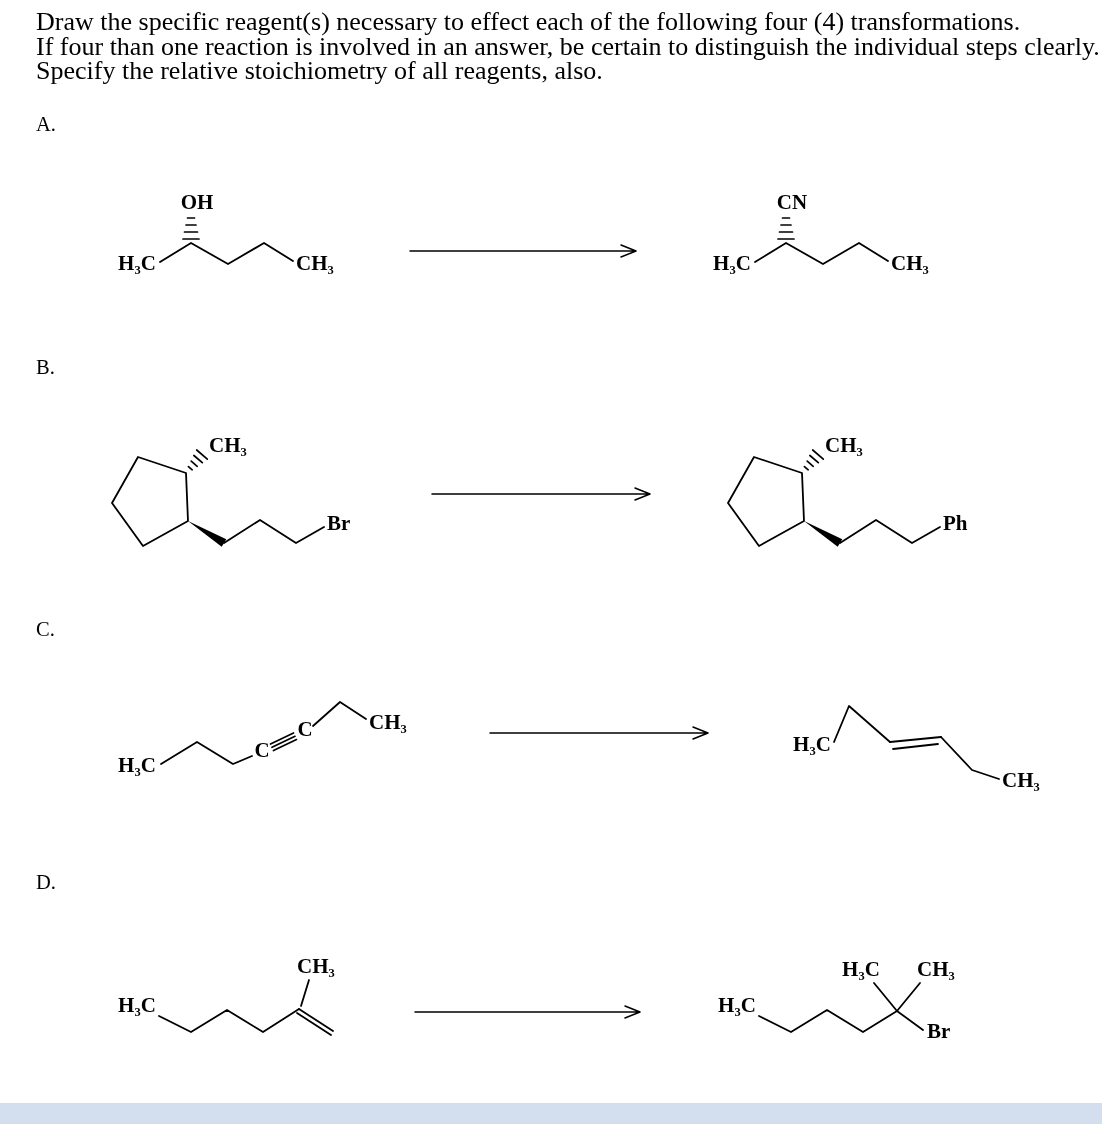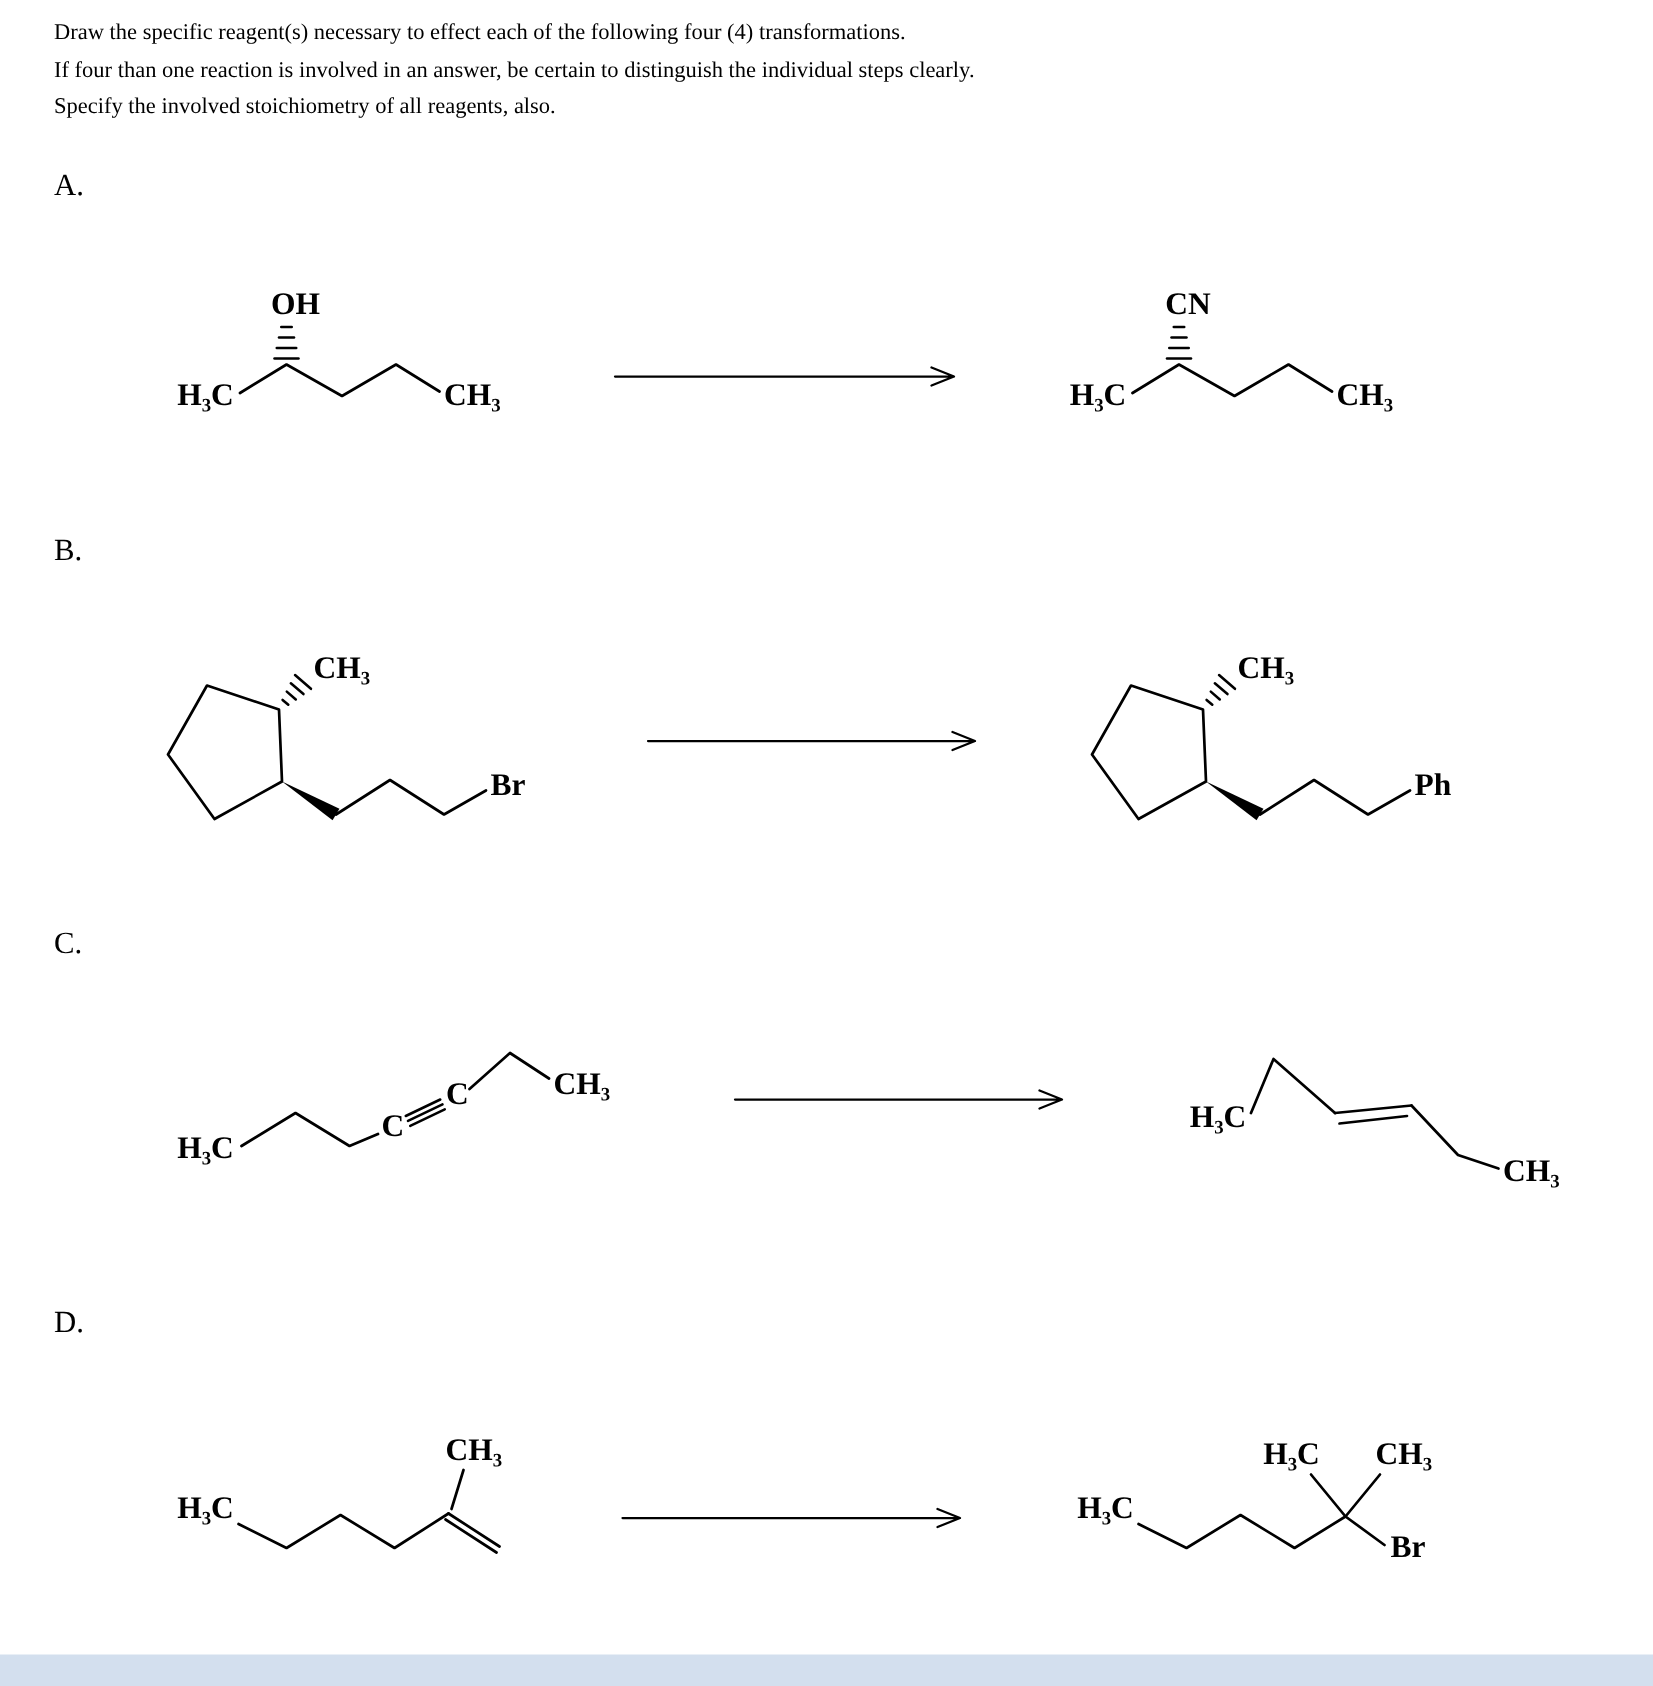--- a/index.html
+++ b/index.html
@@ -3,21 +3,21 @@
 <meta charset="utf-8">
 <style>
   * { margin:0; padding:0; box-sizing:border-box; }
   html,body { background:#ffffff; }
   body {
     width:1102px; height:1124px; position:relative; overflow:hidden;
     font-family:"Liberation Serif","DejaVu Serif",serif; color:#000;
   }
   .header {
     position:absolute; left:36px; top:10px;
-    font-size:15px; line-height:24.6px; white-space:nowrap;
+    font-size:26px; line-height:24.6px; white-space:nowrap;
   }
   .section-label {
     position:absolute; left:36px; font-size:20.5px;
   }
   svg.figures { position:absolute; left:0; top:0; }
   .bond   { stroke:#000; stroke-width:1.8; fill:none; stroke-linecap:round; stroke-linejoin:round; }
   .dbl    { stroke:#000; stroke-width:1.8; fill:none; stroke-linecap:round; }
   .hash   { stroke:#000; stroke-width:1.7; stroke-linecap:round; }
   .wedge  { fill:#000; stroke:none; }
   .arrow  { stroke:#000; stroke-width:1.5; fill:none; stroke-linecap:round; stroke-linejoin:round; }
@@ -31,21 +31,21 @@
   }
 </style>
 </head>
 <body>
 
 <div class="page">
 
   <div class="header">
     <div>Draw the specific reagent(s) necessary to effect each of the following four (4) transformations.</div>
     <div>If four than one reaction is involved in an answer, be certain to distinguish the individual steps clearly.</div>
-    <div>Specify the involved stoichiometry of all reagents, also.</div>
+    <div>Specify the relative stoichiometry of all reagents, also.</div>
   </div>
 
   <div class="section-label" style="top:113px">A.</div>
   <div class="section-label" style="top:356px">B.</div>
   <div class="section-label" style="top:618px">C.</div>
   <div class="section-label" style="top:871px">D.</div>
 
   <svg class="figures" width="1102" height="1124" viewBox="0 0 1102 1124">
 
     <g>

